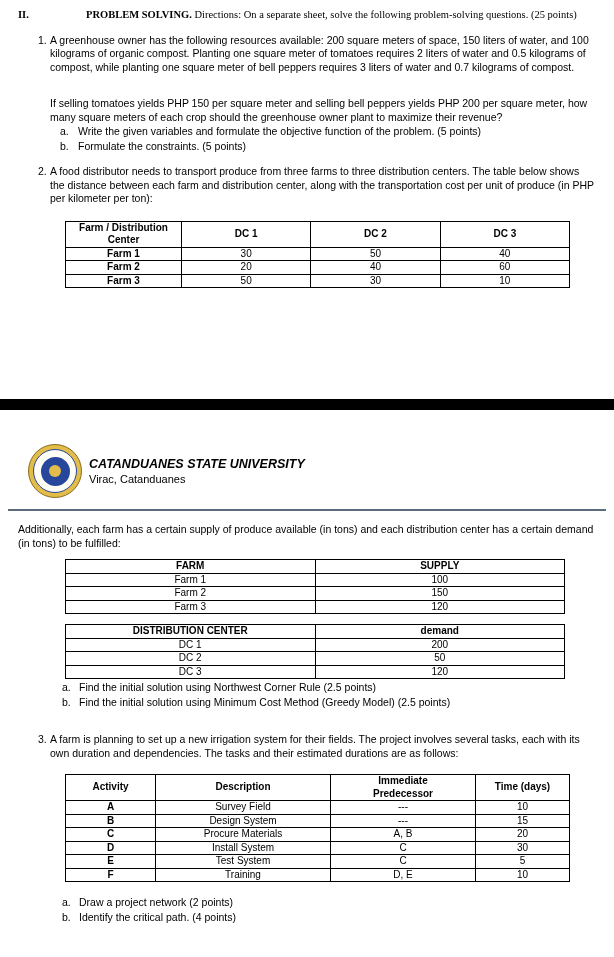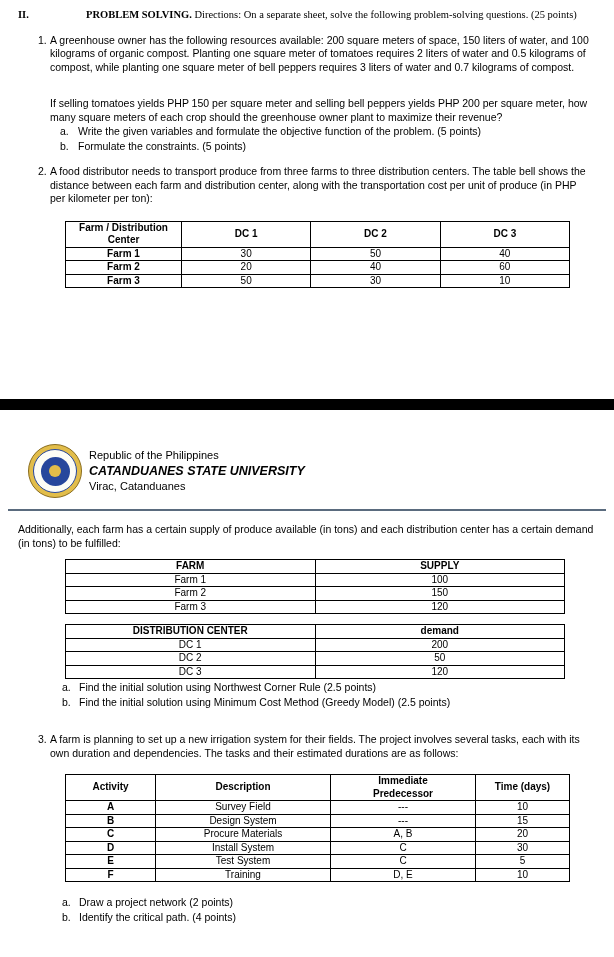--- a/index.html
+++ b/index.html
@@ -113,21 +113,21 @@
         <div class="sub">
           <span class="sub-label">b.</span>
           <span>Formulate the constraints. (5 points)</span>
         </div>
       </div>
     </div>
 
     <div class="problem">
       <span class="p-num">2.</span>
       <div class="p-body">
-        <div>A food distributor needs to transport produce from three farms to three distribution centers. The table bell shows the distance between each farm and distribution center, along with the transportation cost per unit of produce (in PHP per kilometer per ton):</div>
+        <div>A food distributor needs to transport produce from three farms to three distribution centers. The table below shows the distance between each farm and distribution center, along with the transportation cost per unit of produce (in PHP per kilometer per ton):</div>
       </div>
     </div>
 
     <table class="tbl t-distance bold-first">
         <thead>
           <tr>
             <th>Farm / Distribution
 Center</th>
             <th>DC 1</th>
             <th>DC 2</th>
@@ -163,21 +163,20 @@
 
     <div class="uni-header">
       <div class="seal">
         <div class="seal-ring">
           <div class="seal-core">
             <div class="seal-dot"></div>
           </div>
         </div>
       </div>
       <div class="uni-text">
-        <div class="uni-line1">Republic of the Philippines</div>
         <div class="uni-name">CATANDUANES STATE UNIVERSITY</div>
         <div class="uni-line3">Virac, Catanduanes</div>
       </div>
     </div>
 
     <div class="header-rule"></div>
 
     <div class="cont-para">Additionally, each farm has a certain supply of produce available (in tons) and each distribution center has a certain demand (in tons) to be fulfilled:</div>
 
     <table class="tbl t-supply">

